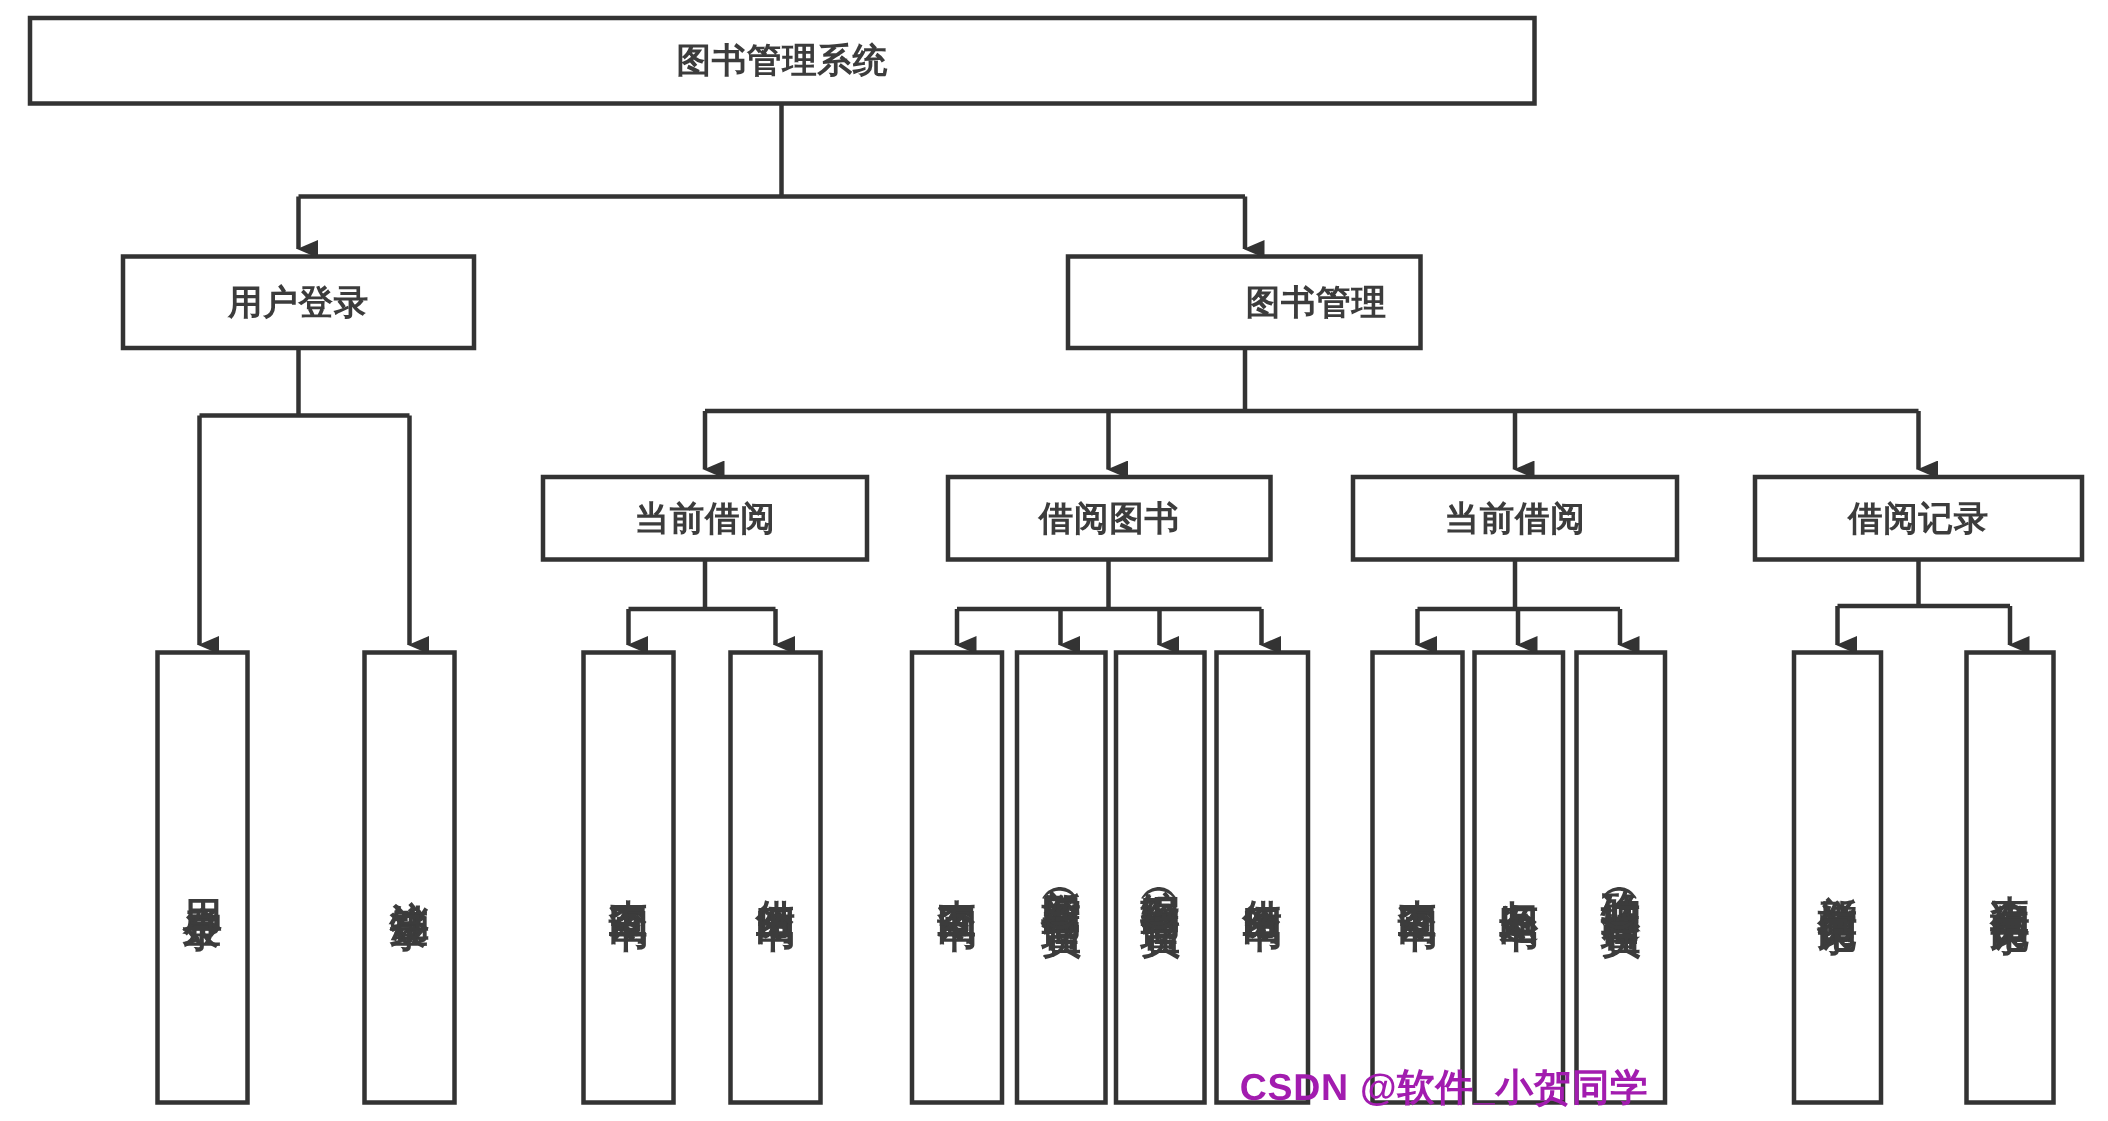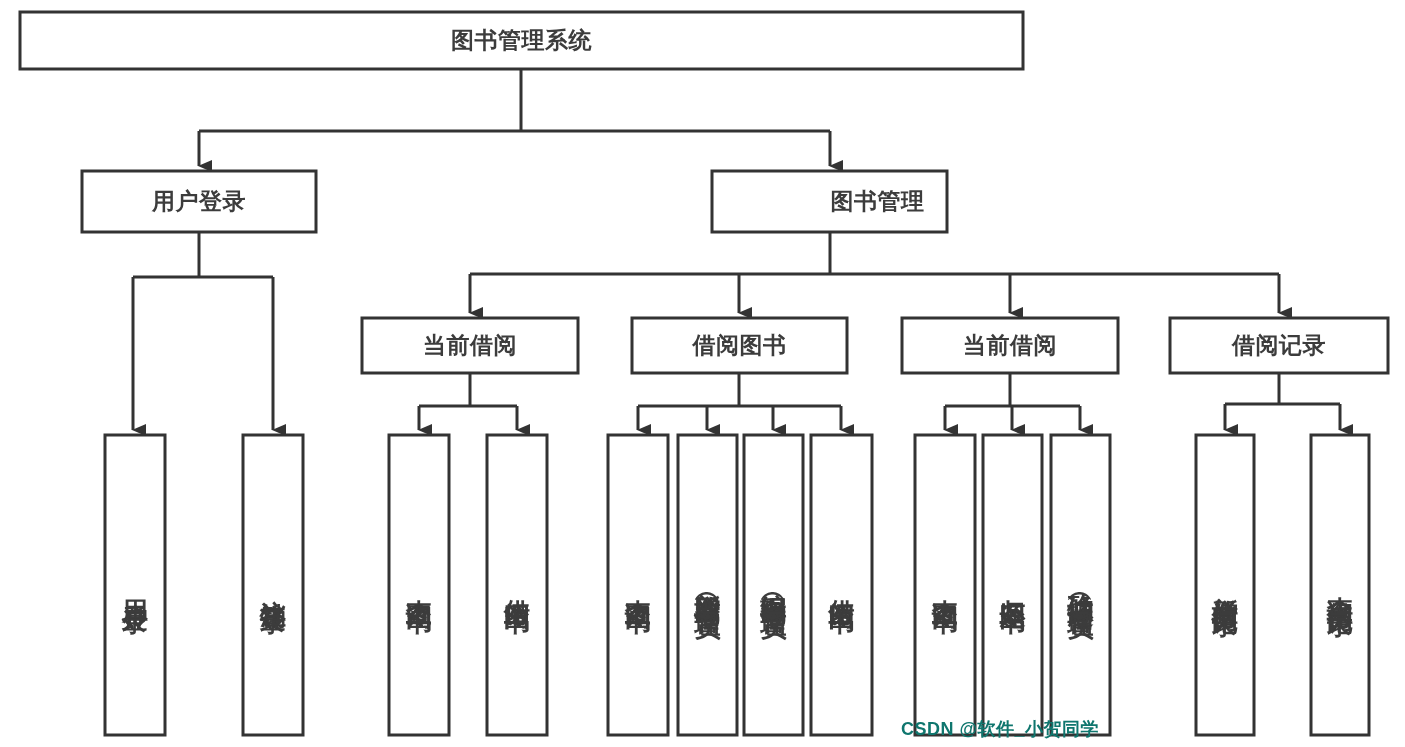--- a/index.html
+++ b/index.html
@@ -64,22 +64,22 @@
     line-height: 1.12;
     letter-spacing: 3px;
     align-items: center;
     justify-content: center;
     white-space: nowrap;
   }
   .watermark {
     position: absolute;
     right: 14px;
     bottom: 6px;
-    font-size: 18px;
-    color: #0f766e;
+    font-size: 25px;
+    color: #a21caf;
     font-family: "Liberation Sans", "DejaVu Sans", sans-serif;
     white-space: nowrap;
     letter-spacing: 0.5px;
   }
 </style>
 </head>
 <body>
 
 <div id="diagram-root">
 

